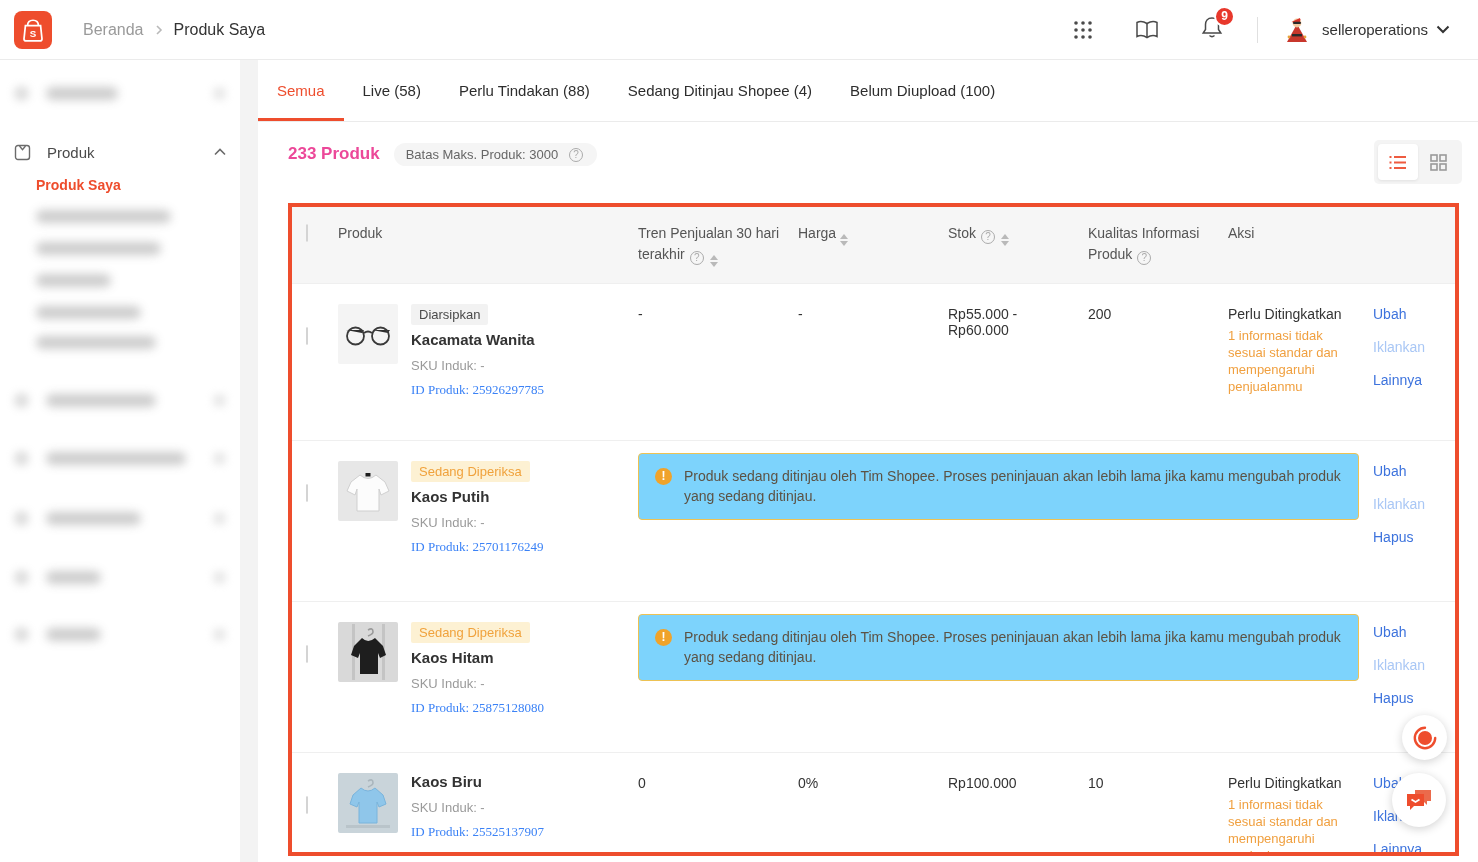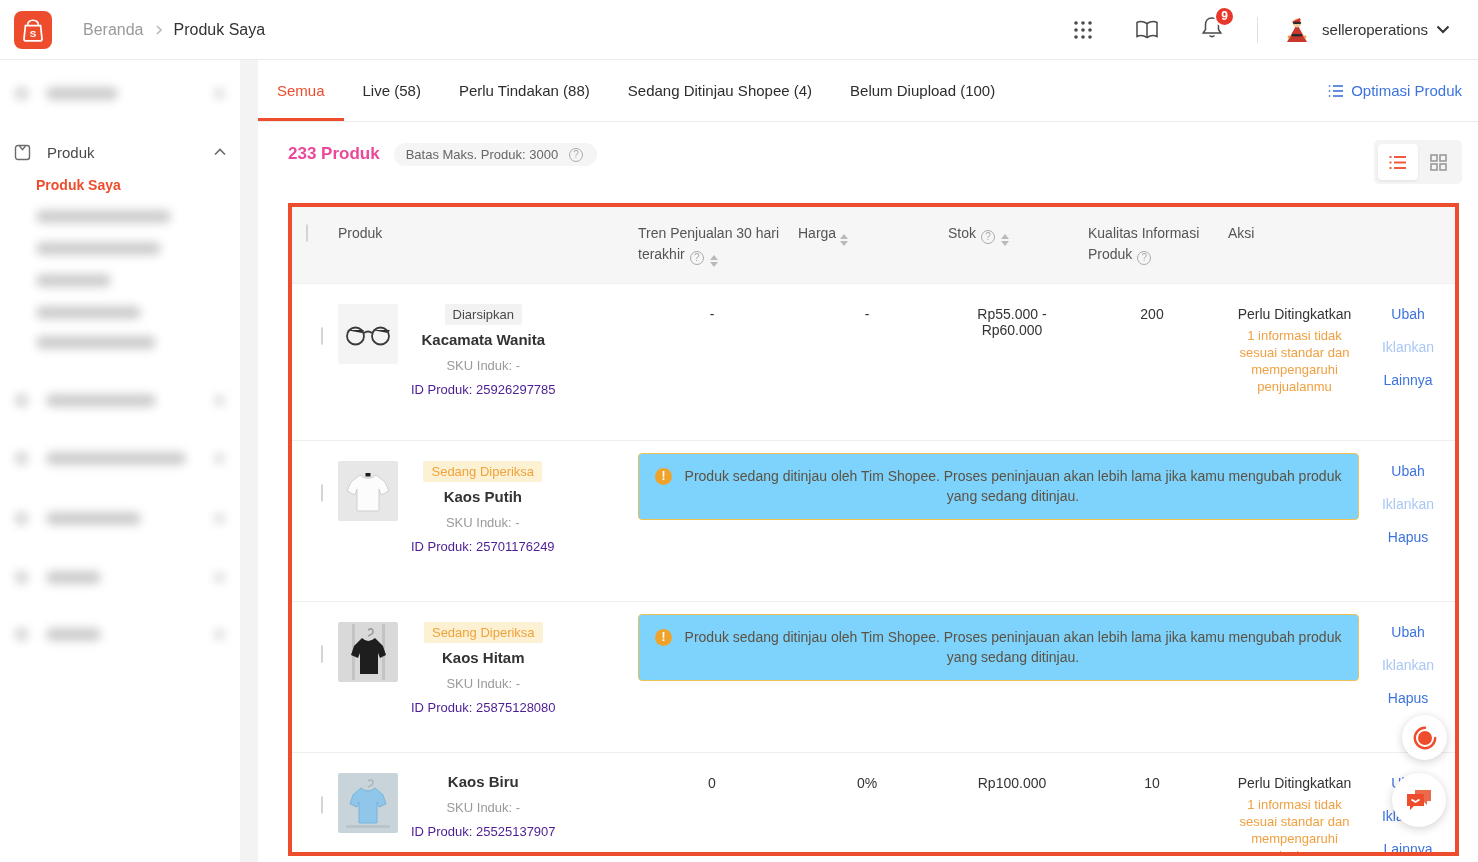--- a/index.html
+++ b/index.html
@@ -71,31 +71,31 @@
           color:#ababab; font-size:10px; align-items:center; justify-content:center; vertical-align:-2px;
           margin:0 2px 0 5px; cursor:pointer; }
   .help::before { content:"?"; }
   .sort { display:inline-flex; flex-direction:column; gap:2px; vertical-align:-1px; margin-left:4px; cursor:pointer; }
   .sort i { display:block; width:0; height:0; border-left:4px solid transparent; border-right:4px solid transparent; }
   .sort .up { border-bottom:5px solid #b9b9b9; }
   .sort .dn { border-top:5px solid #b9b9b9; }
 
   .prow { border-top:1px solid #efefef; font-size:14px; color:#333; }
   .prow:first-of-type { border-top:none; }
-  .prow > div { padding:12px 12px 0 0;text-align:center; }
+  .prow > div { padding:12px 12px 0 0; }
   .prow .cb-cell { padding:44px 0 0 14px !important; }
   .prodcell { display:flex; gap:13px; padding-top:20px !important; }
   .pimg { width:60px; height:60px; flex:none; border-radius:2px; overflow:hidden; }
   .pinfo { min-width:0; }
   .pbadge { display:inline-block; font-size:13px; padding:3px 8px; border-radius:2px; margin-bottom:6px; }
   .pbadge.gray { background:#f2f2f2; color:#4a4a4a; }
   .pbadge.warn { background:#fdf1d3; color:#f0a23c; }
   .pname { font-size:15px; font-weight:bold; color:#333; margin-bottom:10px; }
   .psku { font-size:13px; color:#9a9a9a; margin-bottom:9px; }
-  .pid { font-size:13px; color:#4c1d95; }
+  .pid { font-size:13px; color:#3b82f6;font-family:Liberation Serif, serif; }
   .num-cell { padding-top:22px !important; }
   .qual { padding-top:22px !important; }
   .qual .qtitle { color:#333; margin-bottom:6px; white-space:nowrap; }
   .qual .qnote { color:#f0a040; font-size:13px; line-height:1.3; }
   .acts { padding-top:22px !important; display:flex; flex-direction:column; gap:17px; }
   .alink { color:#3d73dd; cursor:pointer; font-size:14px; }
   .alink.dis { color:#a9c7f5; }
   .notice-cell { grid-column:3 / 8; padding:12px 14px 0 0 !important; }
   .notice { background:#7dd3fc; border:1px solid #edc253; border-radius:4px; padding:12px 16px;
             display:flex; gap:12px; align-items:flex-start; font-size:14px; color:#5c5244; line-height:1.45; }
@@ -246,33 +246,20 @@
 </aside>
 
 <main class="main">
 
   <div class="tabsbar">
     <div class="tab active">Semua</div>
     <div class="tab">Live (58)</div>
     <div class="tab">Perlu Tindakan (88)</div>
     <div class="tab">Sedang Ditinjau Shopee (4)</div>
     <div class="tab">Belum Diupload (100)</div>
-    <div class="optimize">
-      <svg width="16" height="14" viewBox="0 0 16 14">
-        <g stroke="#3d73dd" stroke-width="1.6">
-          <line x1="0.8" y1="2" x2="2.2" y2="2"></line>
-            <line x1="5" y1="2" x2="15" y2="2"></line>
-          <line x1="0.8" y1="7" x2="2.2" y2="7"></line>
-            <line x1="5" y1="7" x2="15" y2="7"></line>
-          <line x1="0.8" y1="12" x2="2.2" y2="12"></line>
-            <line x1="5" y1="12" x2="15" y2="12"></line>
-        </g>
-      </svg>
-      <span>Optimasi Produk</span>
-    </div>
   </div>
 
   <div class="toolbar">
     <span class="pcount">233 Produk</span>
     <span class="limit-pill">
       <span>Batas Maks. Produk: 3000</span>
       <span class="help"></span>
     </span>
     <div class="view-toggle">
       <div class="vt-seg active">

